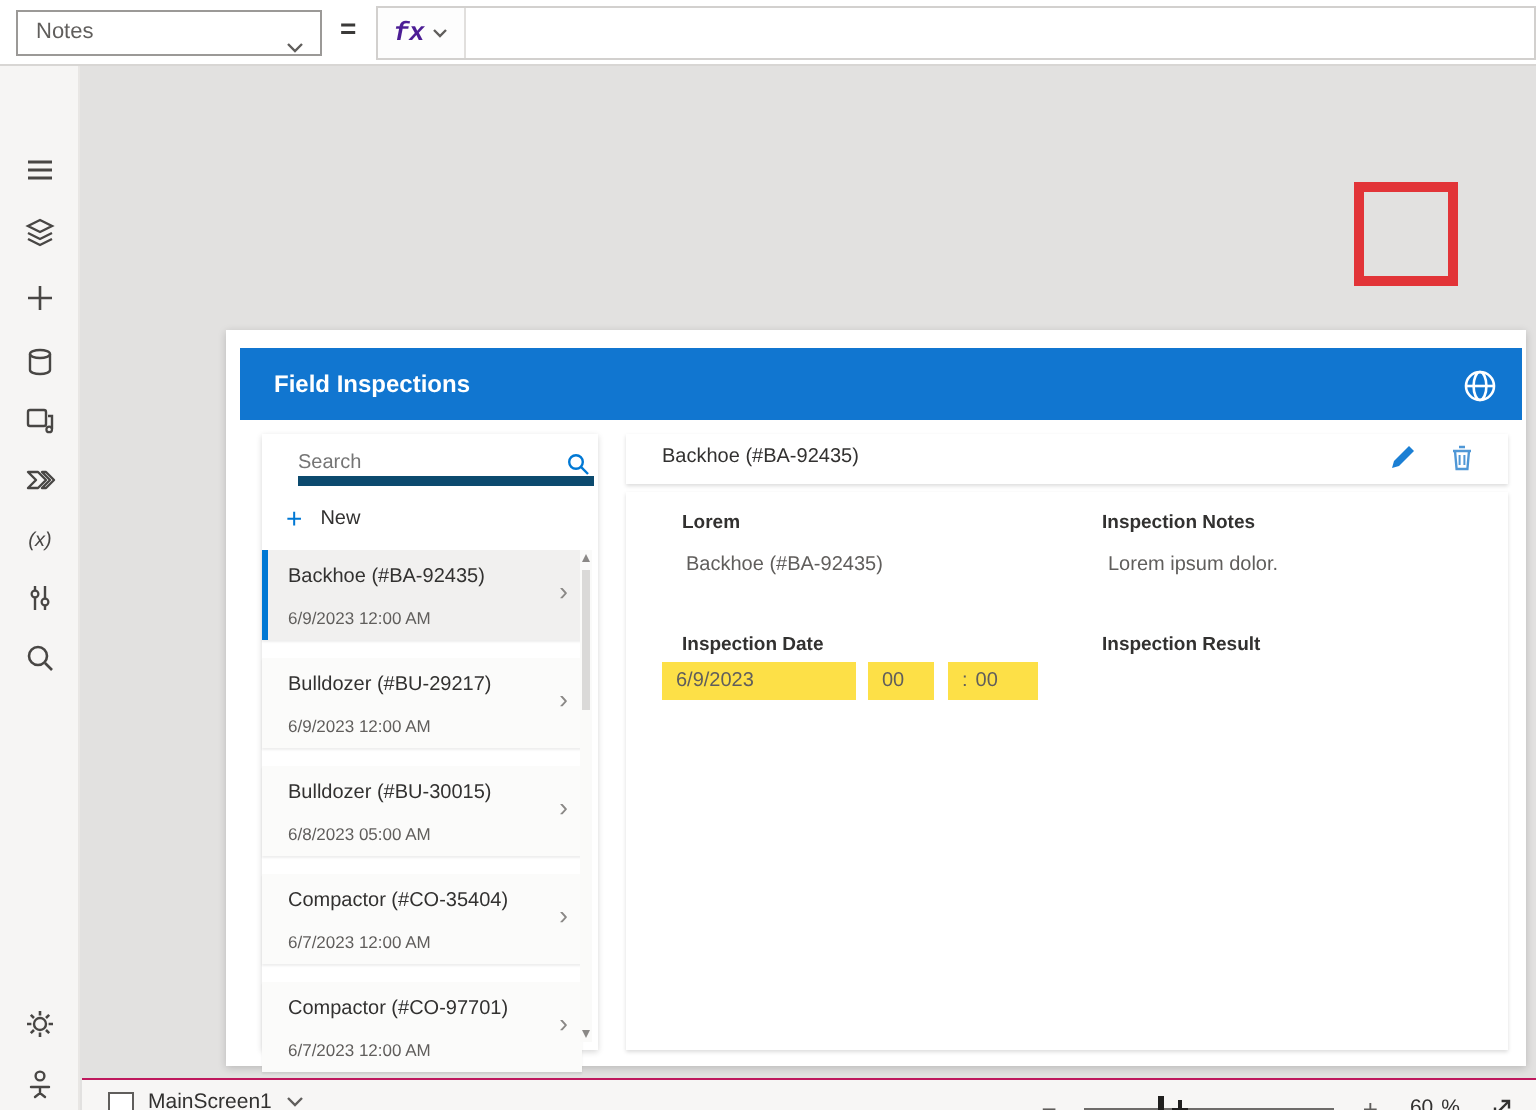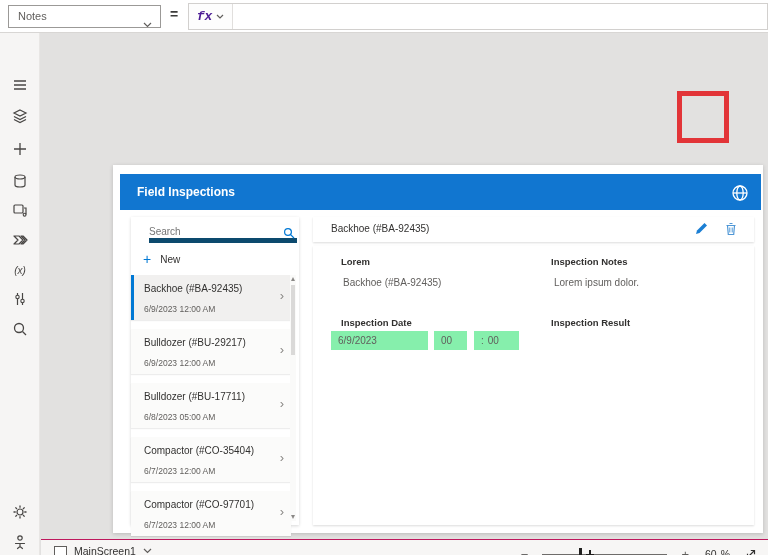--- a/index.html
+++ b/index.html
@@ -58,21 +58,21 @@
 
   
   #detail-title-card { position:absolute; left:200px; top:52px; width:441px; height:25px; background:#fff; box-shadow:0 1px 2px rgba(0,0,0,.14); }
   #detail-title { position:absolute; left:18px; top:6px; font-size:10px; color:#323130; }
   #edit-btn { position:absolute; right:46px; top:5px; width:14px; height:14px; cursor:pointer; color:#1b7fd4; }
   #delete-btn { position:absolute; right:16px; top:5px; width:14px; height:14px; cursor:pointer; color:#4f97d6; }
 
   #form-card { position:absolute; left:200px; top:81px; width:441px; height:279px; background:#fff; box-shadow:0 1px 2px rgba(0,0,0,.14); }
   .f-label { position:absolute; font-size:9.5px; font-weight:bold; color:#323130; }
   .f-text { position:absolute; font-size:10px; color:#605e5c; }
-  .f-input { position:absolute; height:19px; background:#86efac; font-size:10px; color:#605e5c; line-height:19px; padding-left:7px; cursor:text; }
+  .f-input { position:absolute; height:19px; background:#fde047; font-size:10px; color:#605e5c; line-height:19px; padding-left:7px; cursor:text; }
   #lbl-name { left:28px; top:10px; } #val-name { left:30px; top:31px; }
   #lbl-notes { left:238px; top:10px; } #val-notes { left:241px; top:31px; }
   #lbl-date { left:28px; top:71px; }
   #inp-date { left:18px; top:85px; width:97px; }
   #inp-hour { left:121px; top:85px; width:33px; }
   #inp-min { left:161px; top:85px; width:45px; }
   #inp-min .sep { margin-right:4px; }
   #lbl-result { left:238px; top:71px; }
   #inp-result { left:236px; top:85px; width:192px; }
 
@@ -223,21 +223,21 @@
             <span class="t">Backhoe (#BA-92435)</span>
             <span class="d">6/9/2023 12:00 AM</span>
             <span class="chev">›</span>
           </div>
           <div class="item">
             <span class="t">Bulldozer (#BU-29217)</span>
             <span class="d">6/9/2023 12:00 AM</span>
             <span class="chev">›</span>
           </div>
           <div class="item">
-            <span class="t">Bulldozer (#BU-17711)</span>
+            <span class="t">Bulldozer (#BU-30015)</span>
             <span class="d">6/8/2023 05:00 AM</span>
             <span class="chev">›</span>
           </div>
           <div class="item">
             <span class="t">Compactor (#CO-35404)</span>
             <span class="d">6/7/2023 12:00 AM</span>
             <span class="chev">›</span>
           </div>
           <div class="item">
             <span class="t">Compactor (#CO-97701)</span>

